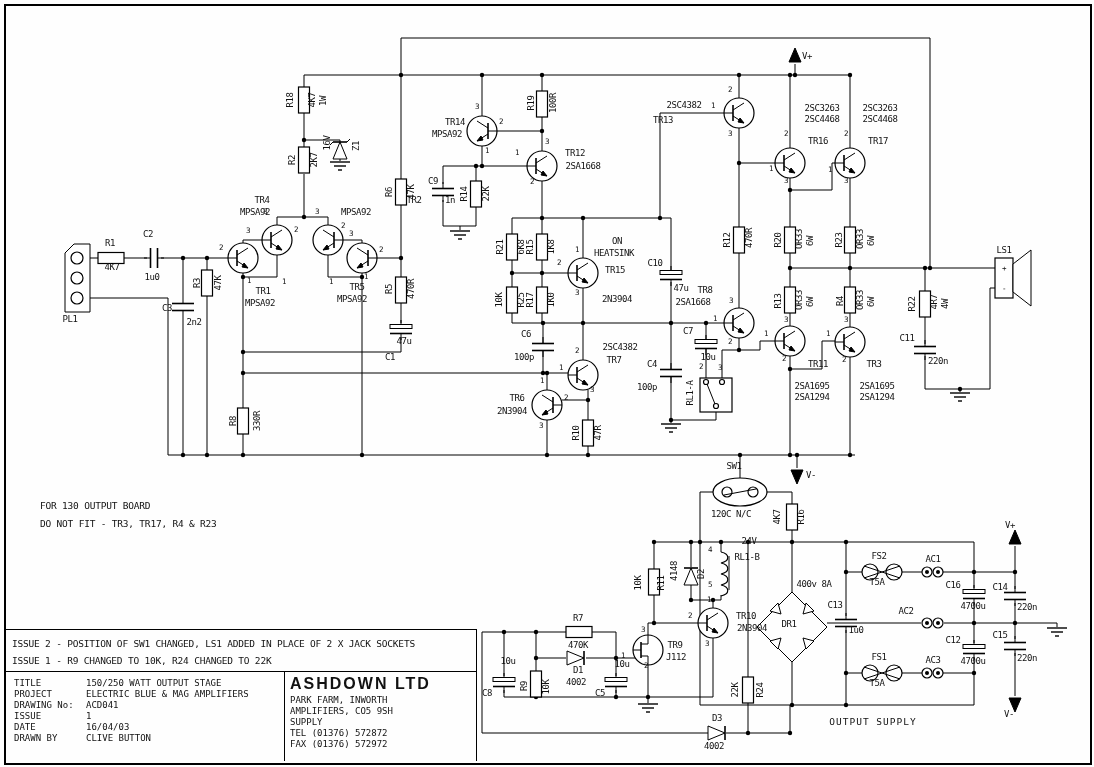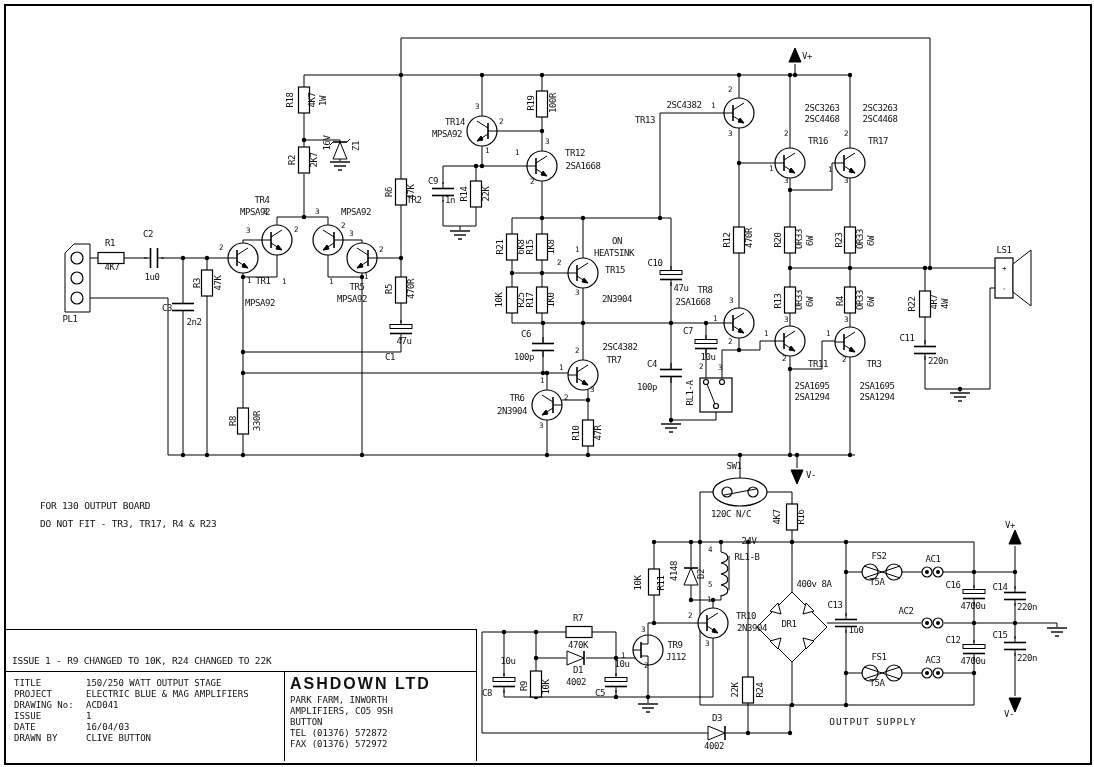--- a/index.html
+++ b/index.html
@@ -562,21 +562,21 @@
       <span class="lbl" style="left: 152px; top: 277px;">1u0</span>
       <span class="lbl" style="left: 167px; top: 308px;">C3</span>
       <span class="lbl" style="left: 194px; top: 322px;">2n2</span>
       <span class="lbl" style="left: 70px; top: 319px;">PL1</span>
       <span class="lbl rot" style="left: 197px; top: 283px;">R3</span>
       <span class="lbl rot" style="left: 218px; top: 283px;">47K</span>
       <span class="lbl" style="left: 262px; top: 200px;">TR4</span>
       <span class="lbl" style="left: 255px; top: 212px;">MPSA92</span>
       <span class="lbl" style="left: 366px; top: 200px; margin-left: 48px;">TR2</span>
       <span class="lbl" style="left: 356px; top: 212px;">MPSA92</span>
-      <span class="lbl" style="left: 263px; top: 281px; text-align: right;">TR1</span>
+      <span class="lbl" style="left: 263px; top: 291px; text-align: right;">TR1</span>
       <span class="lbl" style="left: 260px; top: 303px;">MPSA92</span>
       <span class="lbl" style="left: 357px; top: 287px;">TR5</span>
       <span class="lbl" style="left: 352px; top: 299px;">MPSA92</span>
       <span class="lbl rot" style="left: 233px; top: 421px;">R8</span>
       <span class="lbl rot" style="left: 257px; top: 421px;">330R</span>
       <span class="lbl rot" style="left: 290px; top: 100px;">R18</span>
       <span class="lbl rot" style="left: 312px; top: 100px;">4K7</span>
       <span class="lbl rot" style="left: 323px; top: 101px;">1W</span>
       <span class="lbl rot" style="left: 292px; top: 160px;">R2</span>
       <span class="lbl rot" style="left: 314px; top: 160px;">2K7</span>
@@ -621,21 +621,21 @@
       <span class="lbl rot" style="left: 576px; top: 433px;">R10</span>
       <span class="lbl rot" style="left: 598px; top: 433px;">47R</span>
       <span class="lbl" style="left: 652px; top: 364px;">C4</span>
       <span class="lbl" style="left: 647px; top: 387px;">100p</span>
       <span class="lbl" style="left: 688px; top: 331px;">C7</span>
       <span class="lbl" style="left: 708px; top: 357px;">10u</span>
       <span class="lbl rot" style="left: 690px; top: 393px;">RL1-A</span>
       <span class="lbl" style="left: 705px; top: 290px;">TR8</span>
       <span class="lbl" style="left: 693px; top: 302px;">2SA1668</span>
       <span class="lbl" style="left: 684px; top: 105px;">2SC4382</span>
-      <span class="lbl" style="left: 645px; top: 120px;">TR13</span>
+      <span class="lbl" style="left: 663px; top: 120px;">TR13</span>
       <span class="lbl" style="left: 822px; top: 108px;">2SC3263</span>
       <span class="lbl" style="left: 822px; top: 119px;">2SC4468</span>
       <span class="lbl" style="left: 818px; top: 141px;">TR16</span>
       <span class="lbl" style="left: 880px; top: 108px;">2SC3263</span>
       <span class="lbl" style="left: 880px; top: 119px;">2SC4468</span>
       <span class="lbl" style="left: 878px; top: 141px;">TR17</span>
       <span class="lbl rot" style="left: 727px; top: 240px;">R12</span>
       <span class="lbl rot" style="left: 749px; top: 238px;">470R</span>
       <span class="lbl rot" style="left: 778px; top: 240px;">R20</span>
       <span class="lbl rot" style="left: 799px; top: 239px;">OR33</span>
@@ -766,20 +766,21 @@
       <span class="lbl pin" style="left: 701px; top: 366px;">2</span>
       <span class="lbl pin" style="left: 720px; top: 367px;">3</span>
       <span class="lbl pin" style="left: 710px; top: 549px;">4</span>
       <span class="lbl pin" style="left: 710px; top: 584px;">5</span>
       <span class="lbl pin" style="left: 1004px; top: 268px;">+</span>
       <span class="lbl pin" style="left: 1004px; top: 288px;">-</span>
     </div>
 
   <div class="note-line" style="left:40px;top:500px">FOR 130 OUTPUT BOARD</div>
   <div class="note-line" style="left:40px;top:518px">DO NOT FIT - TR3, TR17, R4 &amp; R23</div>
+  <div class="note-line" style="left:12px;top:638px">ISSUE 2 - POSITION OF SW1 CHANGED, LS1 ADDED IN PLACE OF 2 X JACK SOCKETS</div>
   <div class="note-line" style="left:12px;top:655px">ISSUE 1 - R9 CHANGED TO 10K, R24 CHANGED TO 22K</div>
   <div id="output-supply">OUTPUT SUPPLY</div>
 
   <div id="tb-lines">
     <div class="l" style="left:4px;top:629px;width:473px;height:1px"></div>
     <div class="l" style="left:476px;top:629px;width:1px;height:132px"></div>
     <div class="l" style="left:4px;top:671px;width:473px;height:1px"></div>
     <div class="l" style="left:284px;top:671px;width:1px;height:90px"></div>
   </div>
 
@@ -792,17 +793,17 @@
     <span class="tb-field" style="left:86px;top:700px">ACD041</span>
     <span class="tb-field" style="left:14px;top:711px">ISSUE</span>
     <span class="tb-field" style="left:86px;top:711px">1</span>
     <span class="tb-field" style="left:14px;top:722px">DATE</span>
     <span class="tb-field" style="left:86px;top:722px">16/04/03</span>
     <span class="tb-field" style="left:14px;top:733px">DRAWN BY</span>
     <span class="tb-field" style="left:86px;top:733px">CLIVE BUTTON</span>
     <div id="company-name">ASHDOWN LTD</div>
     <span class="addr" style="top:695px">PARK FARM, INWORTH</span>
     <span class="addr" style="top:706px">AMPLIFIERS, CO5 9SH</span>
-    <span class="addr" style="top:717px">BUTTON</span>
+    <span class="addr" style="top:717px">SUPPLY</span>
     <span class="addr" style="top:728px">TEL (01376) 572872</span>
     <span class="addr" style="top:739px">FAX (01376) 572972</span>
   </div>
 </div>
 
 </body></html>

